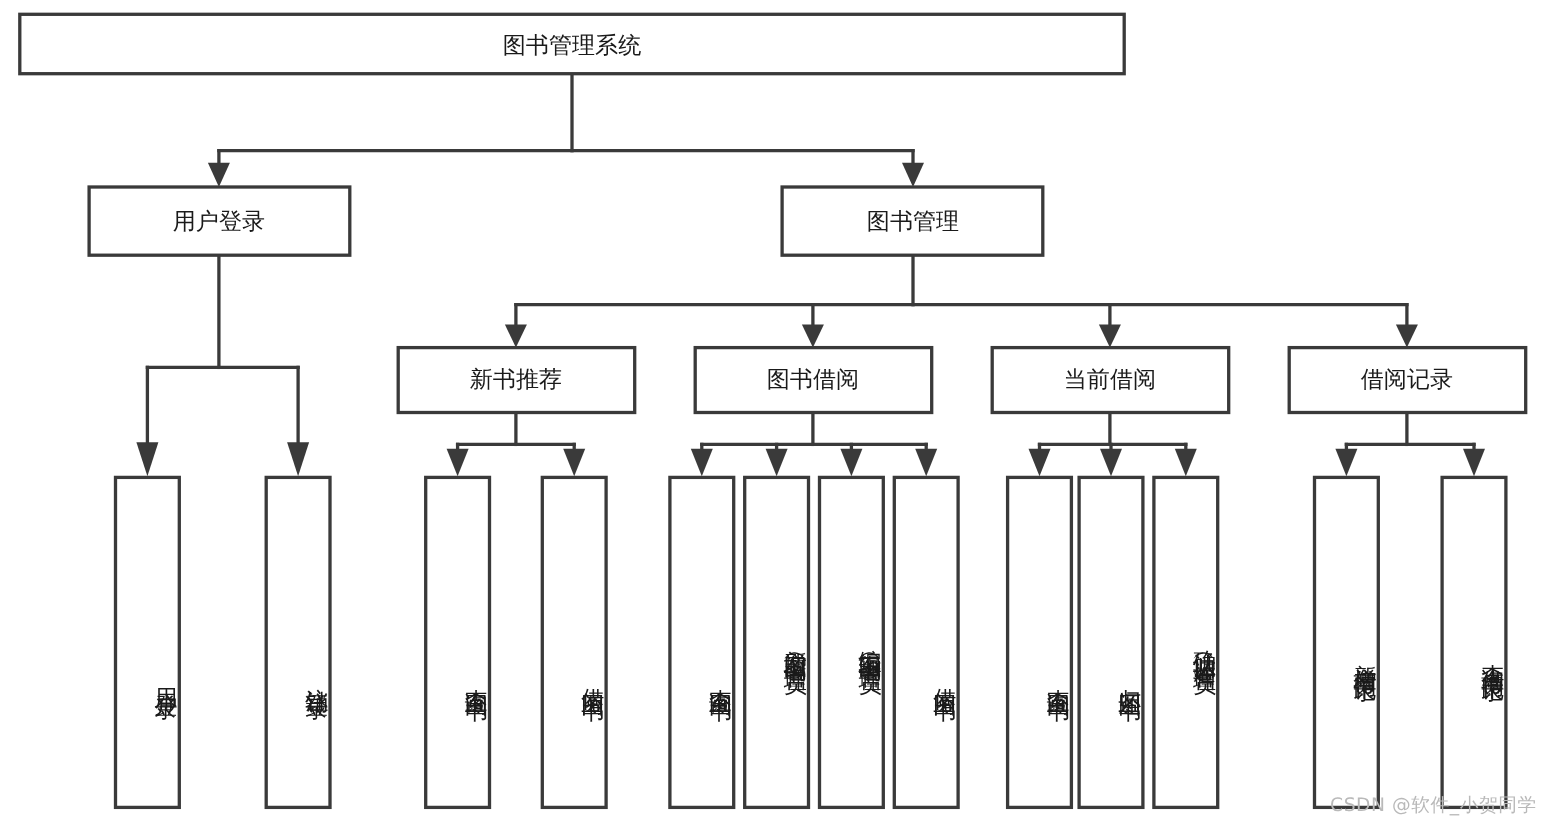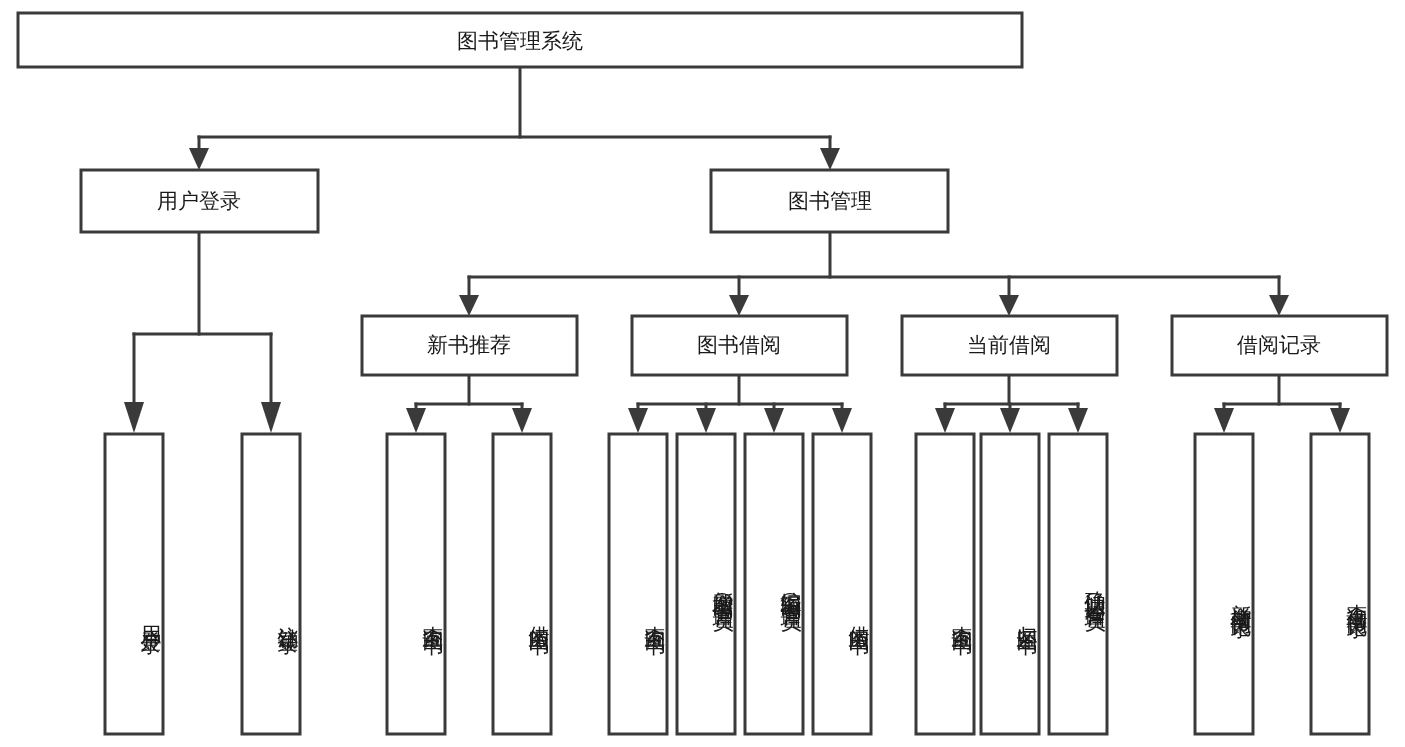--- a/index.html
+++ b/index.html
@@ -223,14 +223,15 @@
   <div class="leaf-label-v" style="left:745px; top:443px; width:58px; height:288px;">编辑图书（管理员）</div>
   <div class="leaf-label-v" style="left:813px; top:500px; width:58px; height:230px;">借阅图书</div>
 
   <div class="leaf-label-v" style="left:916px; top:500px; width:58px; height:230px;">查询图书</div>
   <div class="leaf-label-v" style="left:981px; top:500px; width:58px; height:230px;">归还图书</div>
   <div class="leaf-label-v" style="left:1049px; top:443px; width:58px; height:288px;">确认归还（管理员）</div>
 
   <div class="leaf-label-v" style="left:1195px; top:462px; width:58px; height:268px;">新增借阅记录</div>
   <div class="leaf-label-v" style="left:1311px; top:462px; width:58px; height:268px;">查询借阅记录</div>
 
+  <div class="watermark">CSDN @软件_小贺同学</div>
 
 </div>
 
 </body></html>

